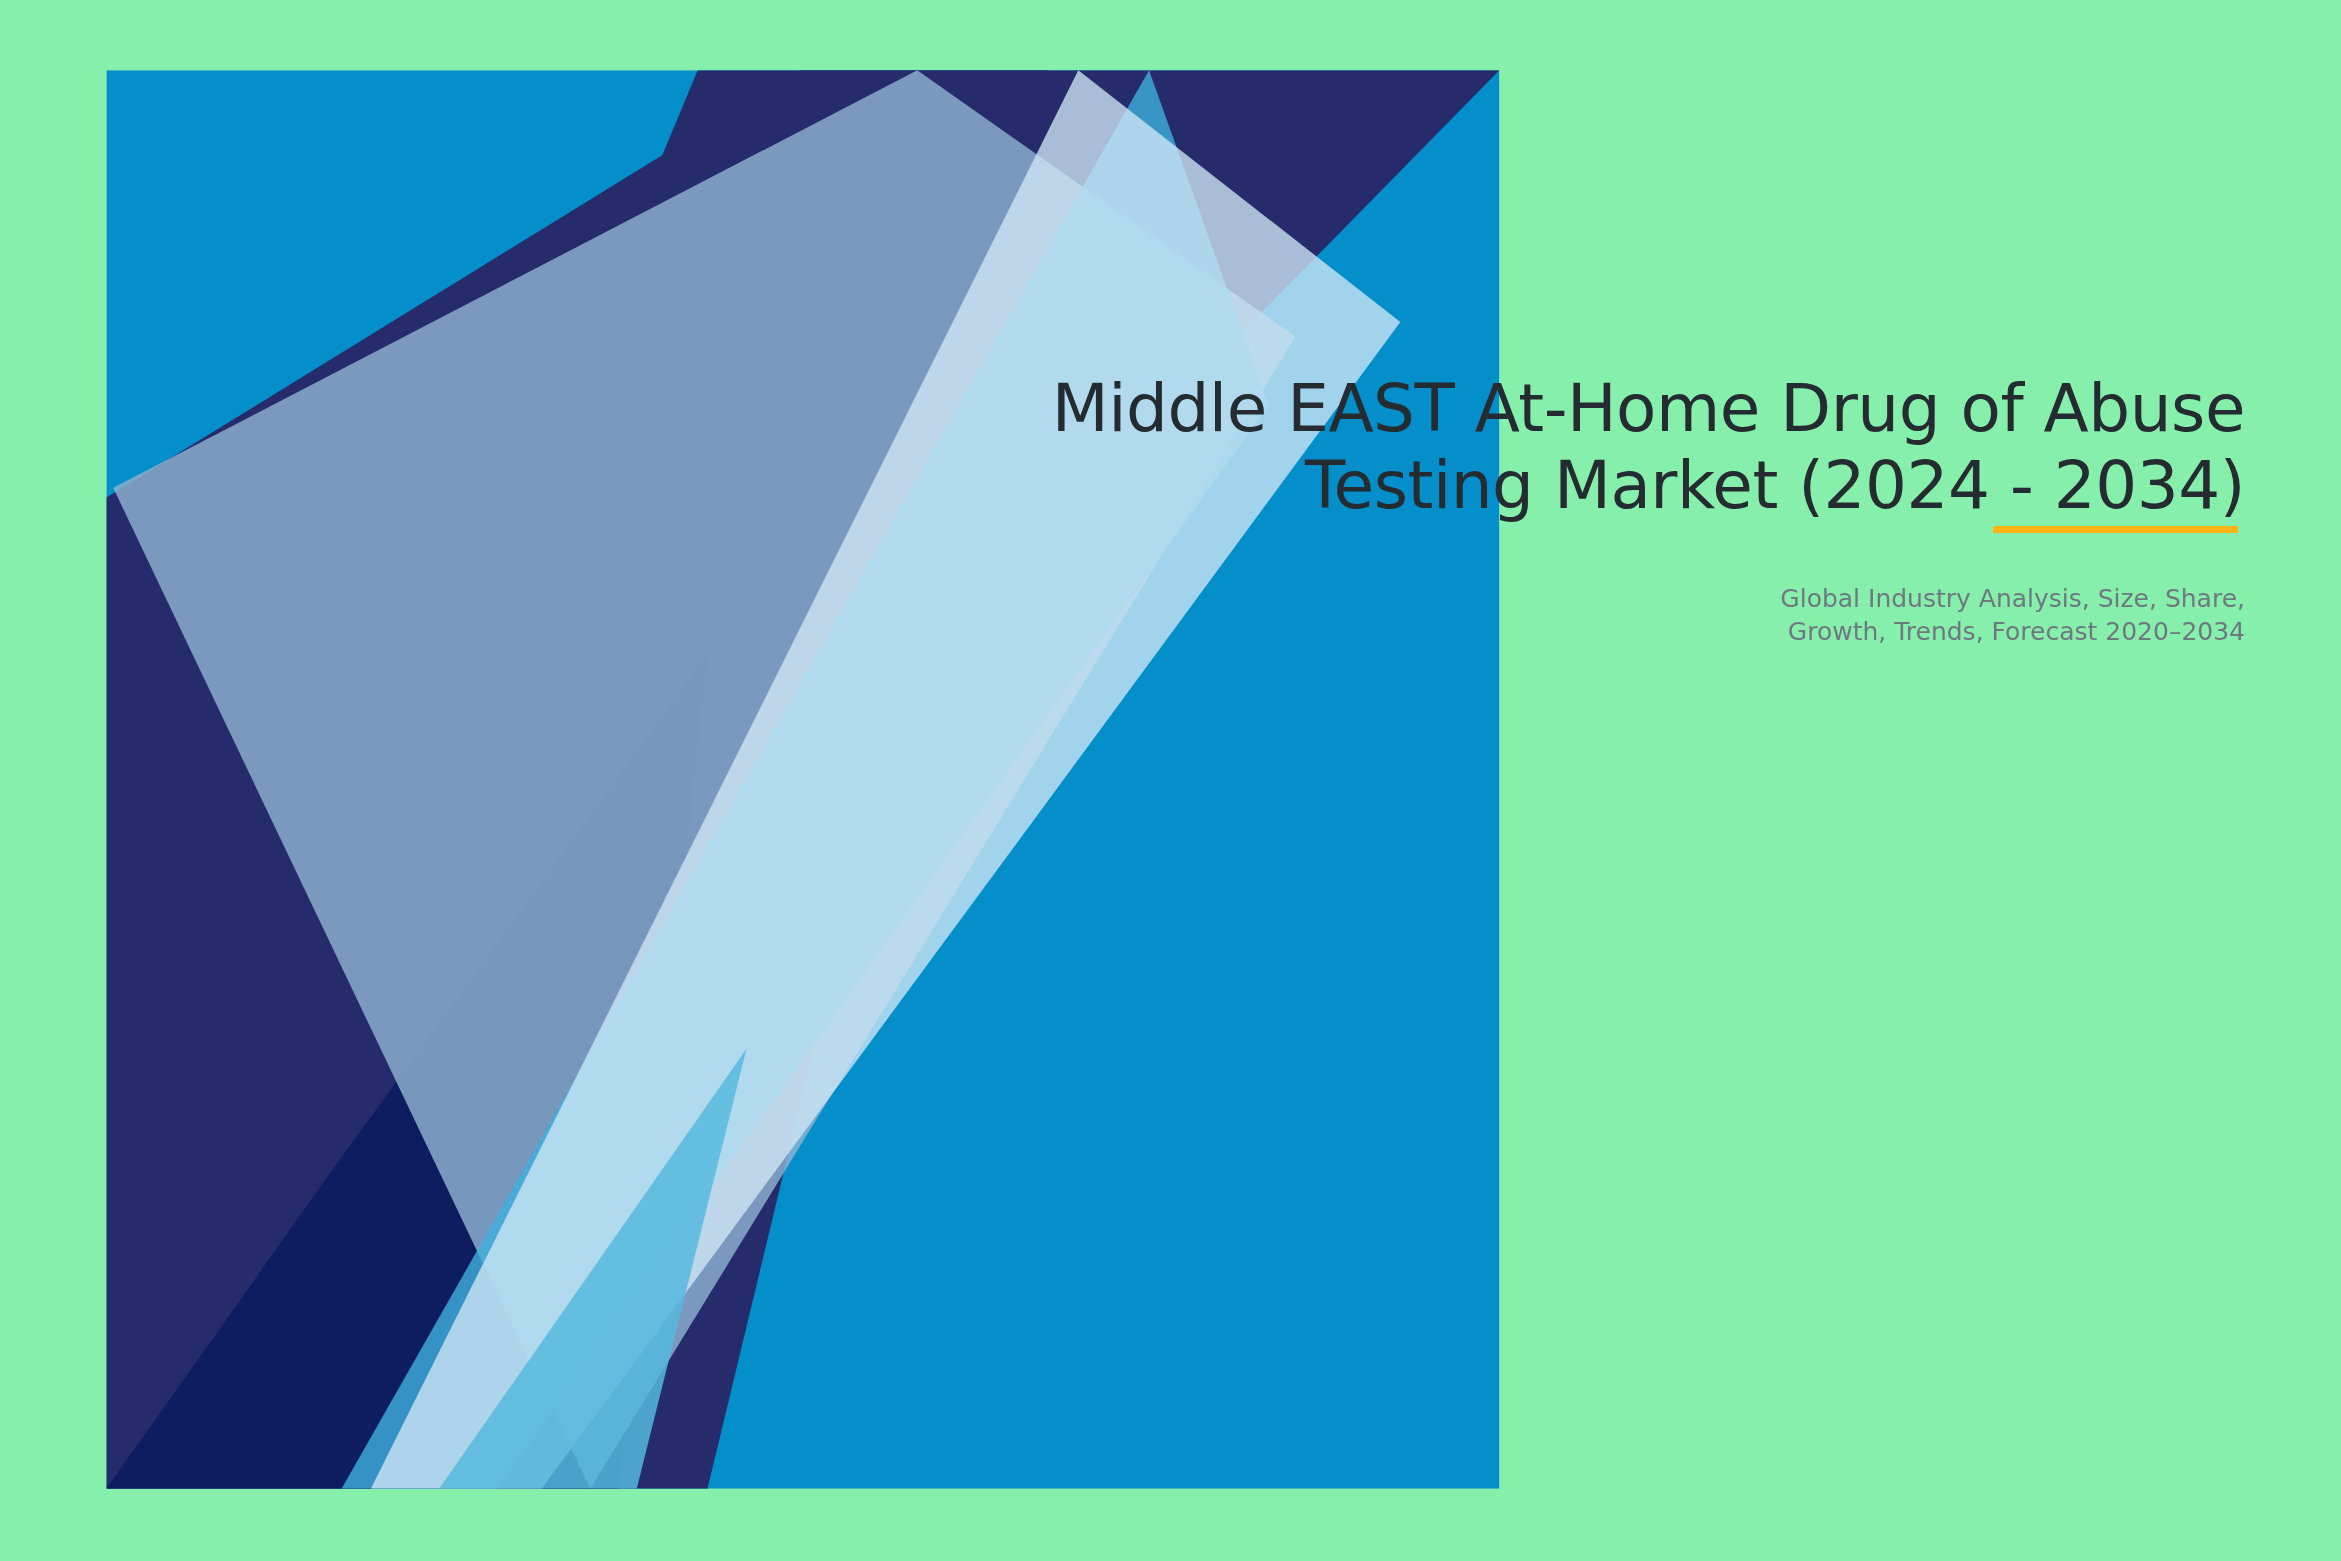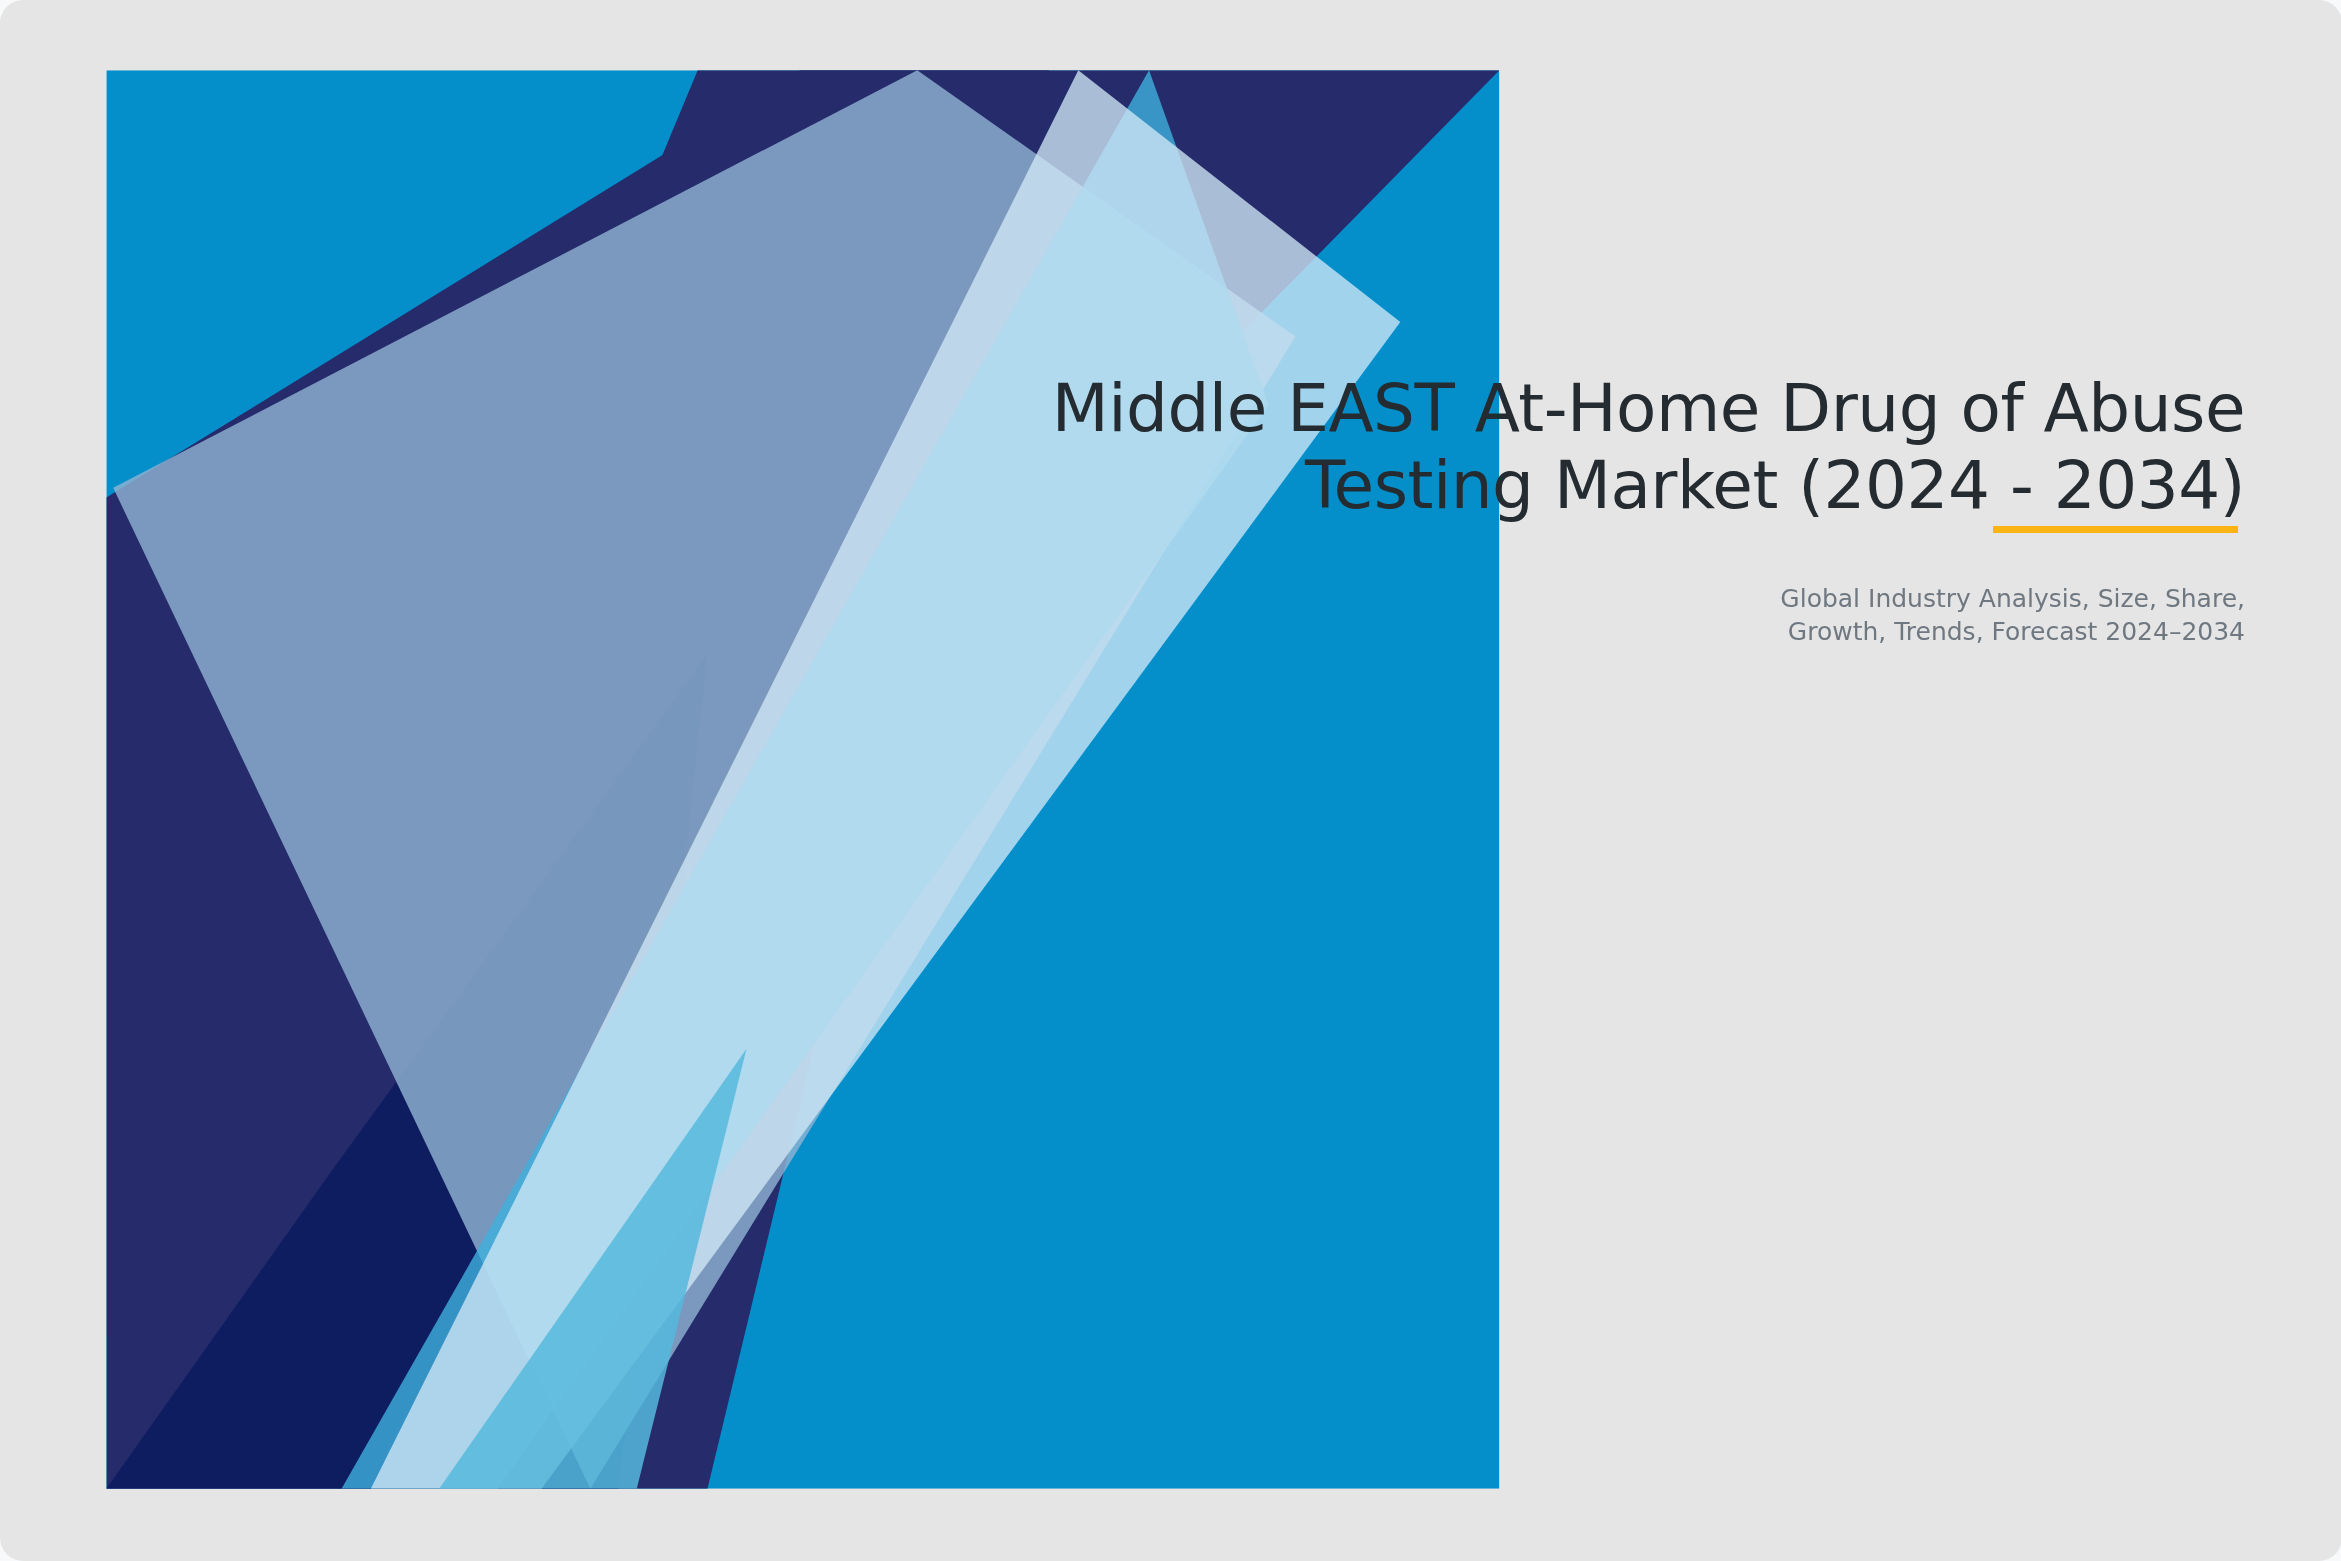--- a/index.html
+++ b/index.html
@@ -12,22 +12,21 @@
     width: 2342px;
     height: 1561px;
     position: relative;
     overflow: hidden;
     font-family: "DejaVu Sans", sans-serif;
   }
 
   #cover {
     position: absolute;
     inset: 0;
-    background: #e5e5e5;
-    border-radius: 23px;
+    background: #86efac;
   }
 
   
   #artwork {
     position: absolute;
     left: 0;
     top: 0;
     width: 2342px;
     height: 1561px;
     display: block;
@@ -112,17 +111,17 @@
 
     </g>
   </svg>
 
   <div id="title-underline"></div>
 
   <div id="text-block">
     <h1 id="page-title">Middle EAST At-Home Drug of Abuse
 Testing Market (2024 - 2034)</h1>
     <p id="page-subtitle">Global Industry Analysis, Size, Share,
-Growth, Trends, Forecast 2024–2034</p>
+Growth, Trends, Forecast 2020–2034</p>
   </div>
 
 </div>
 
 
 </body></html>

